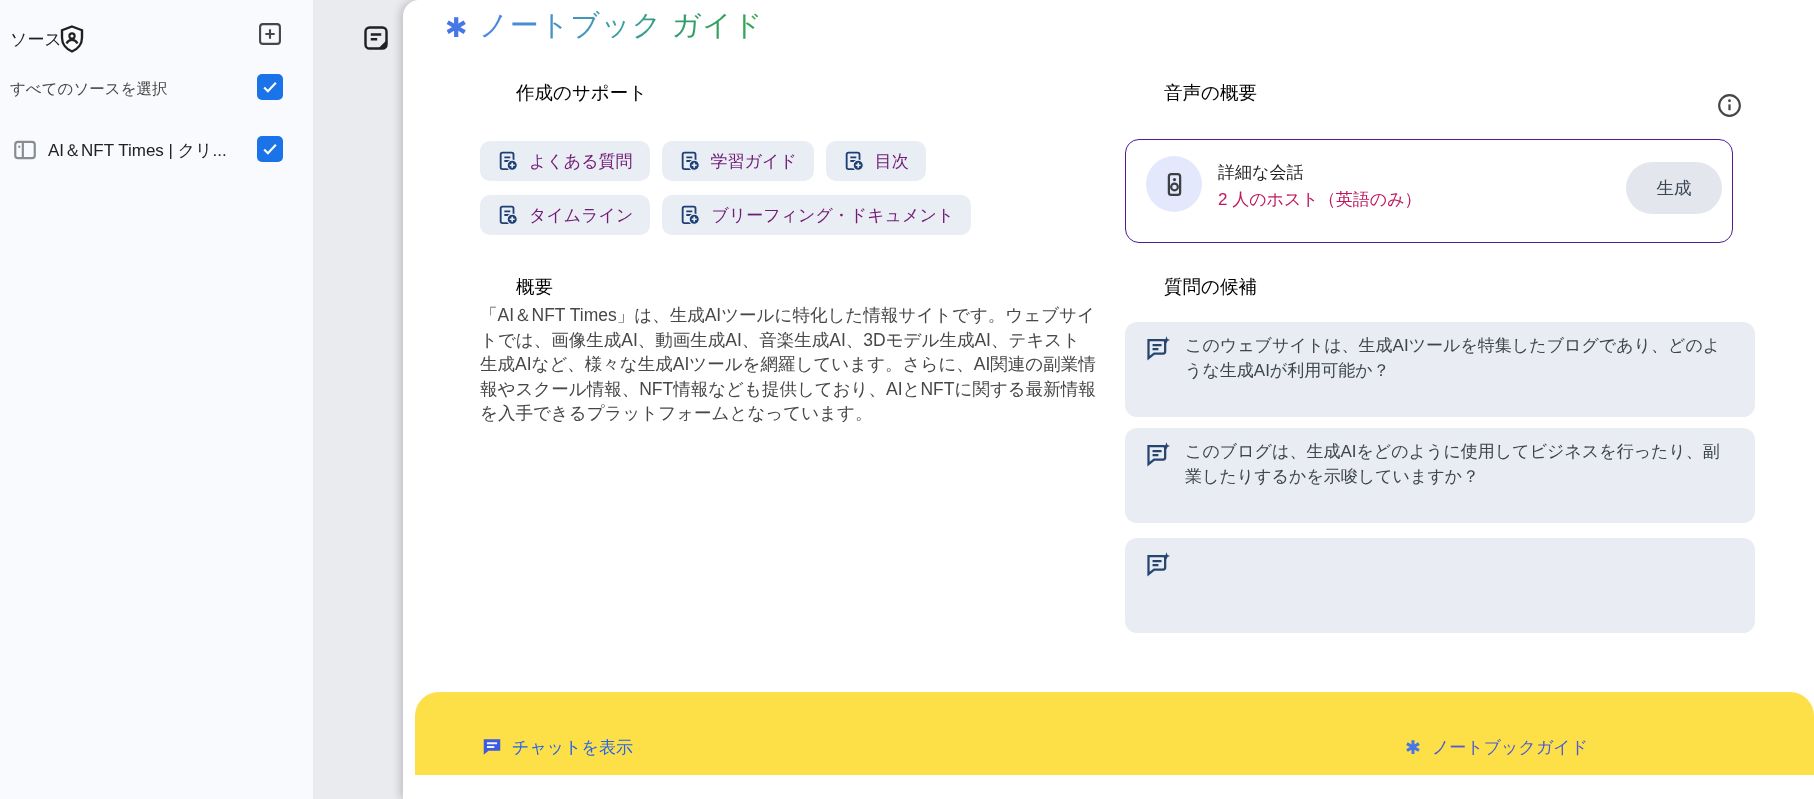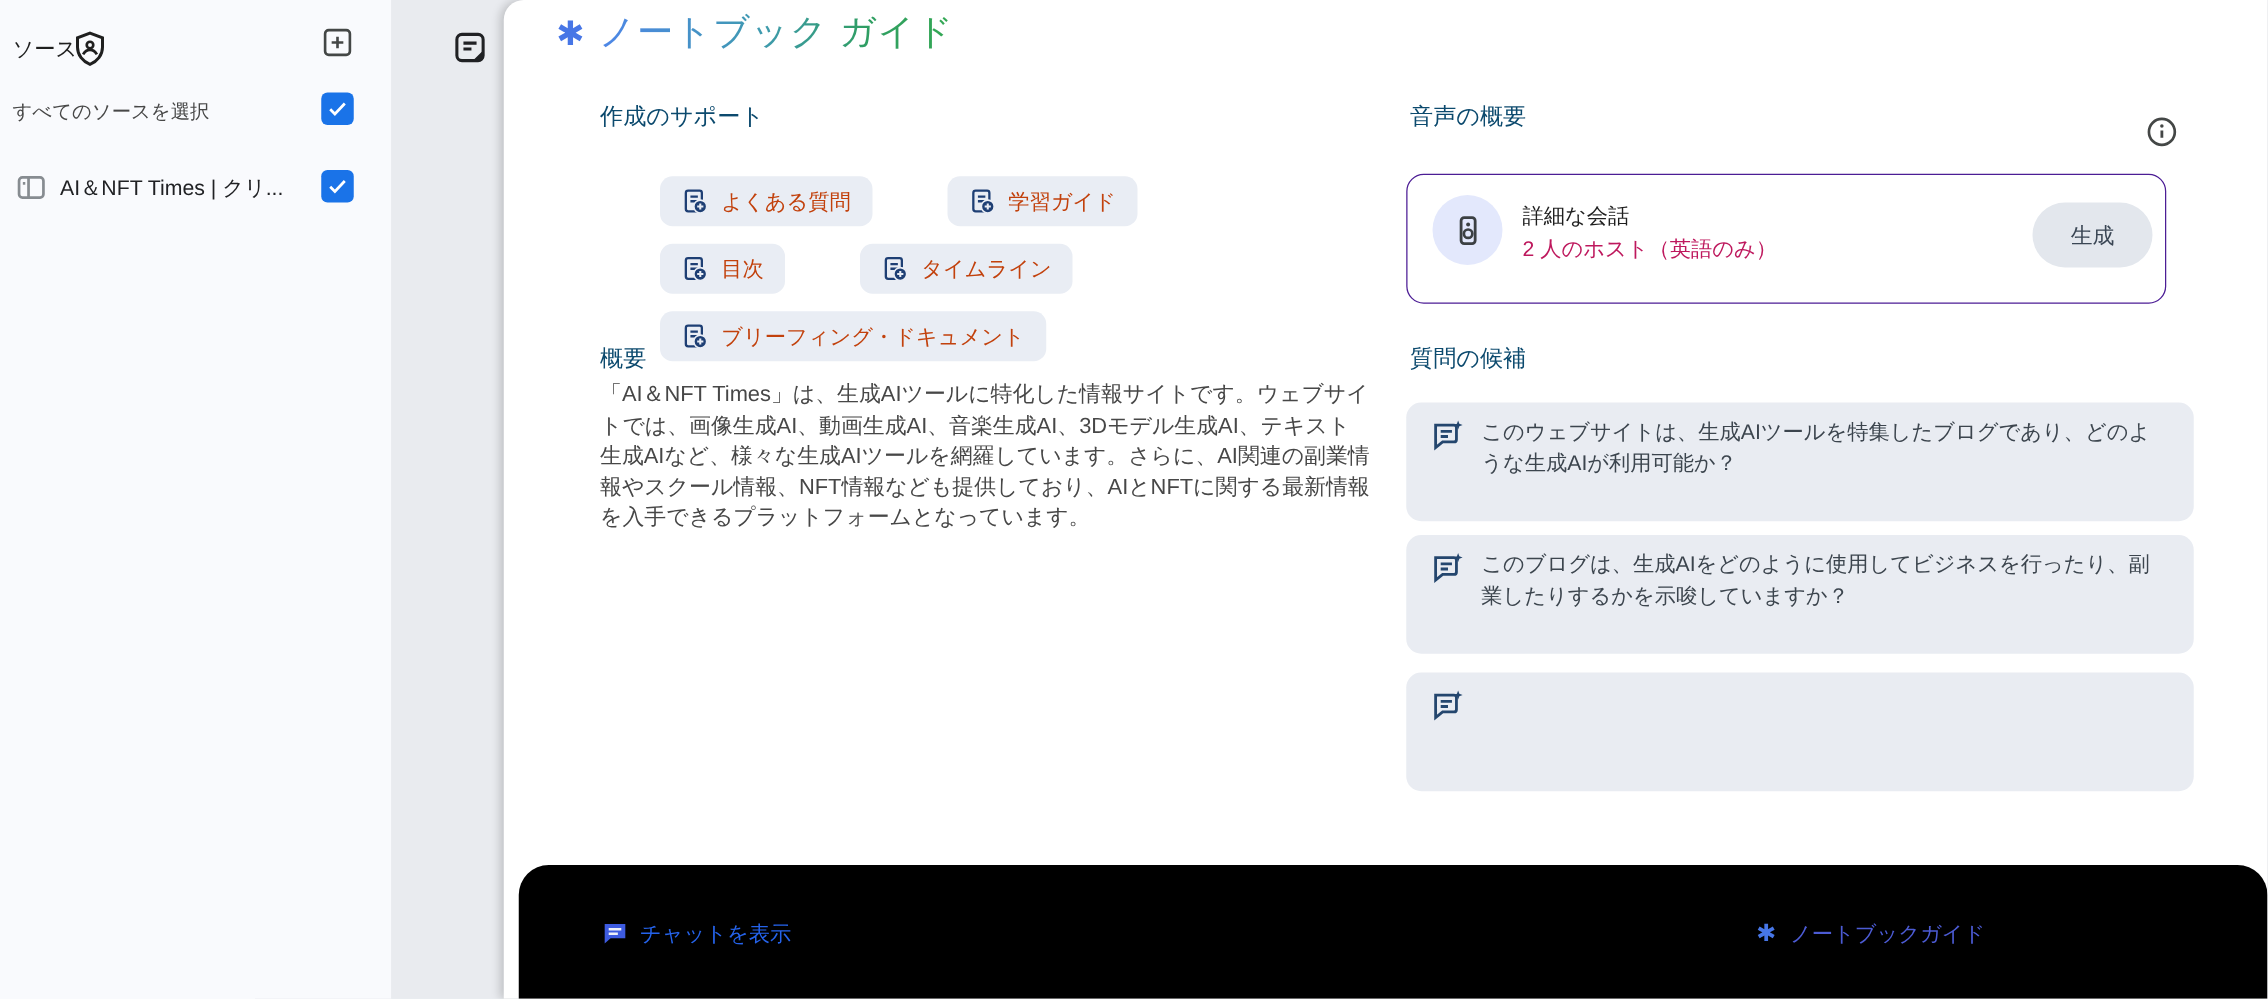--- a/index.html
+++ b/index.html
@@ -22,50 +22,50 @@
   
   .strip { left:313px; top:0; width:90px; height:799px; background:#e9ebef; }
   .note-ic { left:49px; top:24px; width:28px; height:28px; color:#202124; }
 
   
   .panel { left:403px; top:0; width:1411px; height:799px; background:#ffffff; border-radius:16px 0 0 0; box-shadow:-3px 0 8px rgba(0,0,0,.18); }
   .title-sparkle { left:42px; top:12px; font-size:27px; color:#4776e6; }
   .panel-title { left:76px; top:6px; font-size:29px; letter-spacing:1px;
     background:linear-gradient(90deg,#4e86e8 0%,#3f9ab0 45%,#2f9e63 75%,#34a853 100%);
     -webkit-background-clip:text; background-clip:text; color:transparent; }
-  .sec-h { font-size:18.5px; color:#0c4a6e; }
+  .sec-h { font-size:18.5px; color:#000000;margin-left:36px; }
   .h-support { left:77px; top:80px; }
   .h-audio { left:725px; top:80px; }
   .h-summary { left:77px; top:274px; }
   .h-questions { left:725px; top:274px; }
 
   .chips { left:77px; top:141px; width:580px; display:flex; flex-wrap:wrap; gap:14px 12px; }
   .chip { display:inline-flex; align-items:center; gap:10px; height:40px; padding:0 17px;
-    background:#e9edf4; border-radius:10px; color:#c2410c; font-size:17px; border:none; cursor:pointer;margin-left:48px; }
+    background:#e9edf4; border-radius:10px; color:#701a75; font-size:17px; border:none; cursor:pointer; }
   .chip svg { width:22px; height:22px; color:#1e3f74; }
 
   .summary-text { left:77px; top:303px; width:616px; font-size:17.5px; line-height:24.6px; color:#474747; }
 
   .info-btn { left:1313px; top:92px; width:27px; height:27px; color:#444746; background:none; border:none; cursor:pointer; }
 
   .audio-card { left:722px; top:139px; width:608px; height:104px; background:#fff; border:1px solid #4c1d95; border-radius:14px; }
   .avatar { left:20px; top:16px; width:56px; height:56px; border-radius:50%; background:#e3e8fc; display:flex; align-items:center; justify-content:center; }
   .avatar svg { width:27px; height:27px; color:#3c4043; }
   .audio-t { left:92px; top:21px; font-size:17px; color:#1f1f1f; }
   .audio-s { left:92px; top:48px; font-size:17px; color:#be185d; }
   .gen-btn { left:500px; top:22px; width:96px; height:52px; border-radius:26px; background:#e3e7ed; border:none;
     font-size:17.5px; color:#3a4654; cursor:pointer; font-family:inherit; }
 
   .q-card { left:722px; width:630px; height:95px; background:#e9ecf2; border-radius:12px; cursor:pointer; }
   .q1 { top:322px; } .q2 { top:428px; } .q3 { top:538px; }
   .q-ic { left:19px; top:13px; width:27px; height:27px; color:#24466e; }
   .q-text { left:60px; top:12px; width:548px; font-size:17px; line-height:24.5px; color:#3c454e; }
 
   
-  .bottom-bar { left:12px; top:692px; width:1399px; height:107px; background:#000000; border-radius:24px 24px 0 0; }
+  .bottom-bar { left:12px; top:692px; width:1399px; height:83px; background:#fde047; border-radius:24px 24px 0 0; }
   .show-chat { left:66px; top:40px; height:30px; display:flex; align-items:center; gap:9px; background:none; border:none; cursor:pointer; }
   .show-chat svg { width:22px; height:22px; color:#3d5be0; }
   .show-chat span { font-size:17px; color:#2563eb; font-family:inherit; }
   .pill { left:255px; top:15px; width:663px; height:70px; background:#e4e7ee; border-radius:35px; display:flex; align-items:center; overflow:hidden; }
   .count-seg { width:96px; height:70px; background:#d9dde6; display:flex; align-items:center; justify-content:center;
     font-size:15px; color:#444746; flex:none; }
   .pill input { flex:1; height:100%; border:none; background:transparent; outline:none; padding-left:18px;
     font-size:19px; color:#202124; font-family:inherit; }
   .pill input::placeholder { color:#5f6368; opacity:1; }
   .arrow-btn { flex:none; width:48px; height:48px; margin-right:4px; border-radius:50%; background:#a8c7fa; border:none;

